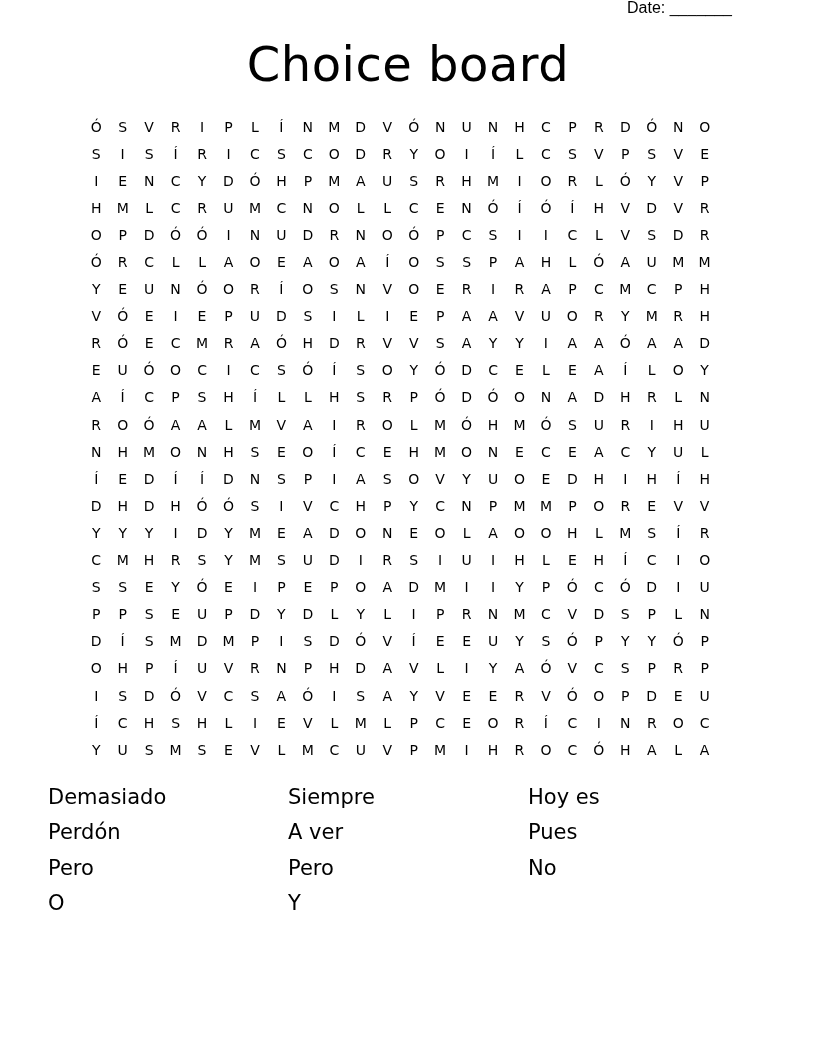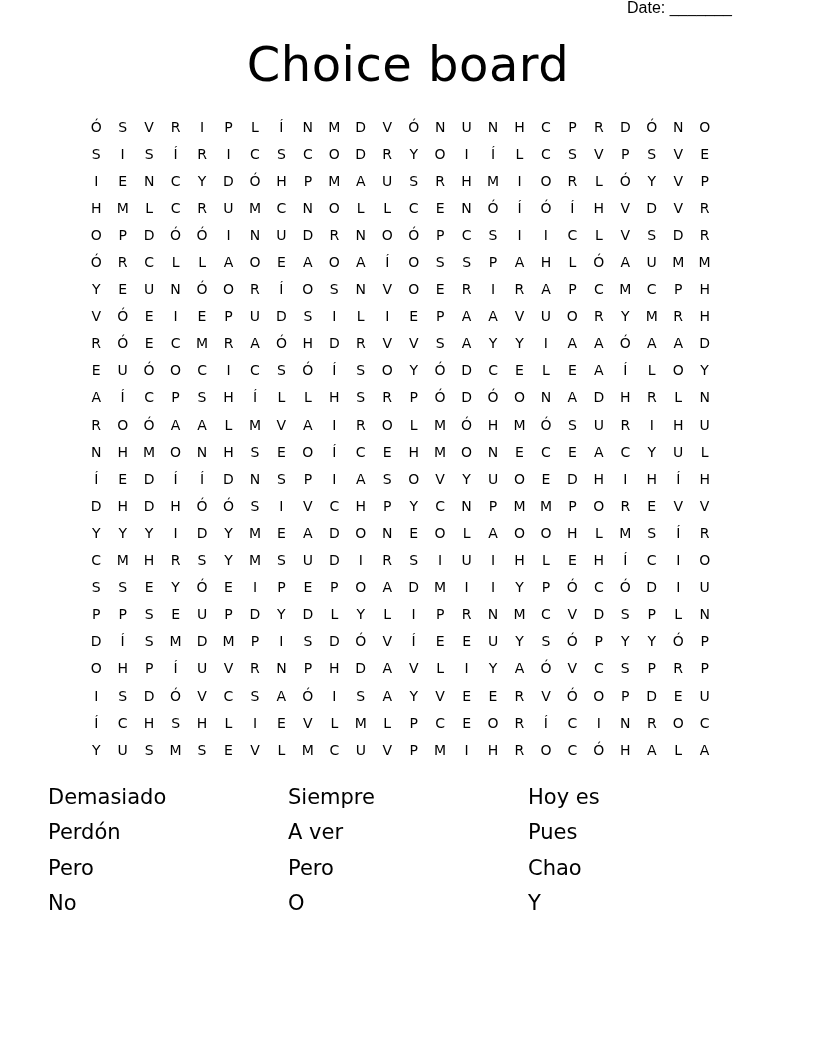--- a/index.html
+++ b/index.html
@@ -667,17 +667,16 @@
 
 <div class="words" id="words">
     <div class="word">Demasiado</div>
     <div class="word">Siempre</div>
     <div class="word">Hoy es</div>
     <div class="word">Perdón</div>
     <div class="word">A ver</div>
     <div class="word">Pues</div>
     <div class="word">Pero</div>
     <div class="word">Pero</div>
-    <div class="word">Chao</div>
     <div class="word">No</div>
     <div class="word">O</div>
     <div class="word">Y</div>
   </div>
 
 </body></html>

